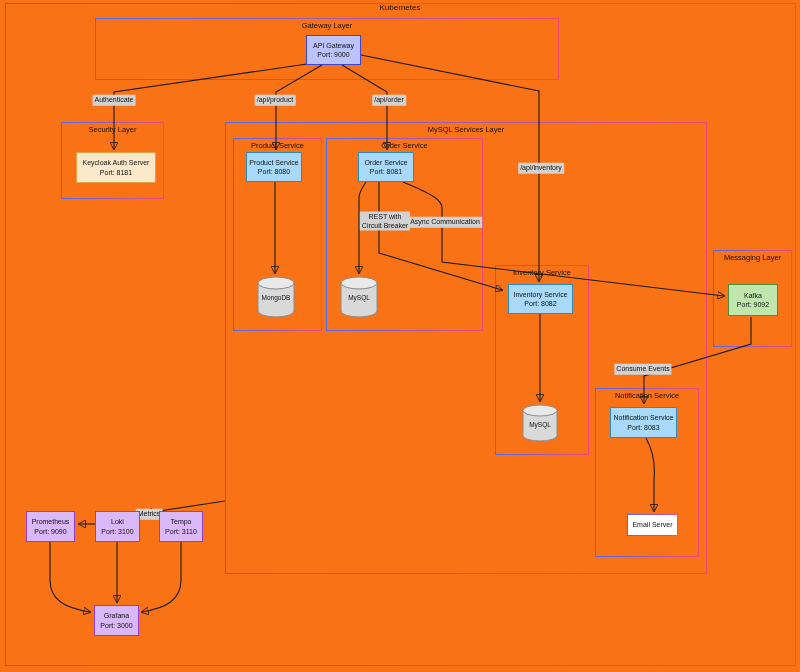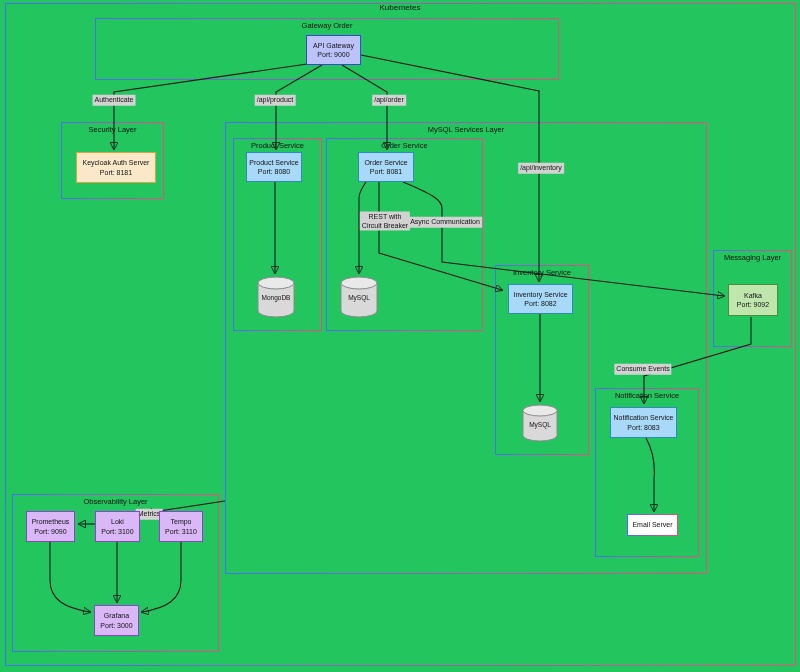--- a/index.html
+++ b/index.html
@@ -1,16 +1,16 @@
 <!DOCTYPE html>
 <html><head>
 <meta charset="utf-8">
 <style>
   html,body{margin:0;padding:0;background:#ffffff;}
-  .canvas{position:relative;width:800px;height:672px;background:#22c55e;overflow:hidden;
+  .canvas{position:relative;width:800px;height:672px;background:#f97316;overflow:hidden;
           font-family:"Liberation Sans", sans-serif;color:#111;}
   
   .group{position:absolute;border:1px solid transparent;
          border-image:linear-gradient(90deg,#4b6df5,#f0497e) 1;z-index:0;background:transparent;}
   .group-label{position:absolute;top:2px;left:0;width:100%;text-align:center;
                font-size:7.5px;line-height:9px;color:#111;z-index:4;}
   
   .node{position:absolute;display:flex;flex-direction:column;align-items:center;justify-content:center;
         font-size:7px;line-height:9.5px;text-align:center;z-index:3;box-sizing:border-box;}
   .node span{display:block;}
@@ -36,21 +36,21 @@
 </style>
 </head>
 <body>
 
 <div class="canvas">
 
   <div class="group" style="left:5px;top:3px;width:789px;height:661px;"></div>
   <div class="k8s-label">Kubernetes</div>
 
   <div class="group" style="left:95px;top:18px;width:462px;height:60px;">
-    <div class="group-label">Gateway Order</div>
+    <div class="group-label">Gateway Layer</div>
   </div>
   <div class="group" style="left:61px;top:122px;width:101px;height:75px;">
     <div class="group-label">Security Layer</div>
   </div>
   <div class="group" style="left:225px;top:122px;width:480px;height:450px;">
     <div class="group-label">MySQL Services Layer</div>
   </div>
   <div class="group" style="left:233px;top:138px;width:87px;height:191px;">
     <div class="group-label">Product Service</div>
   </div>
@@ -58,23 +58,20 @@
     <div class="group-label">Order Service</div>
   </div>
   <div class="group" style="left:495px;top:265px;width:92px;height:188px;">
     <div class="group-label">Inventory Service</div>
   </div>
   <div class="group" style="left:713px;top:250px;width:77px;height:95px;">
     <div class="group-label">Messaging Layer</div>
   </div>
   <div class="group" style="left:595px;top:388px;width:102px;height:167px;">
     <div class="group-label">Notification Service</div>
-  </div>
-  <div class="group" style="left:12px;top:494px;width:205px;height:156px;">
-    <div class="group-label">Observability Layer</div>
   </div>
 
   <svg class="edges" width="800" height="672" viewBox="0 0 800 672">
     <defs>
       <marker id="arrow" viewBox="0 0 10 10" refX="8.5" refY="5" markerWidth="7" markerHeight="7" orient="auto-start-reverse">
         <path d="M0,0 L10,5 L0,10 z" fill="#1a1a1a" stroke="none"></path>
       </marker>
     </defs>
     <path d="M307,64 L114,92 L114,149" marker-end="url(#arrow)"></path>
     <path d="M322,65 L276,92 L276,149" marker-end="url(#arrow)"></path>

